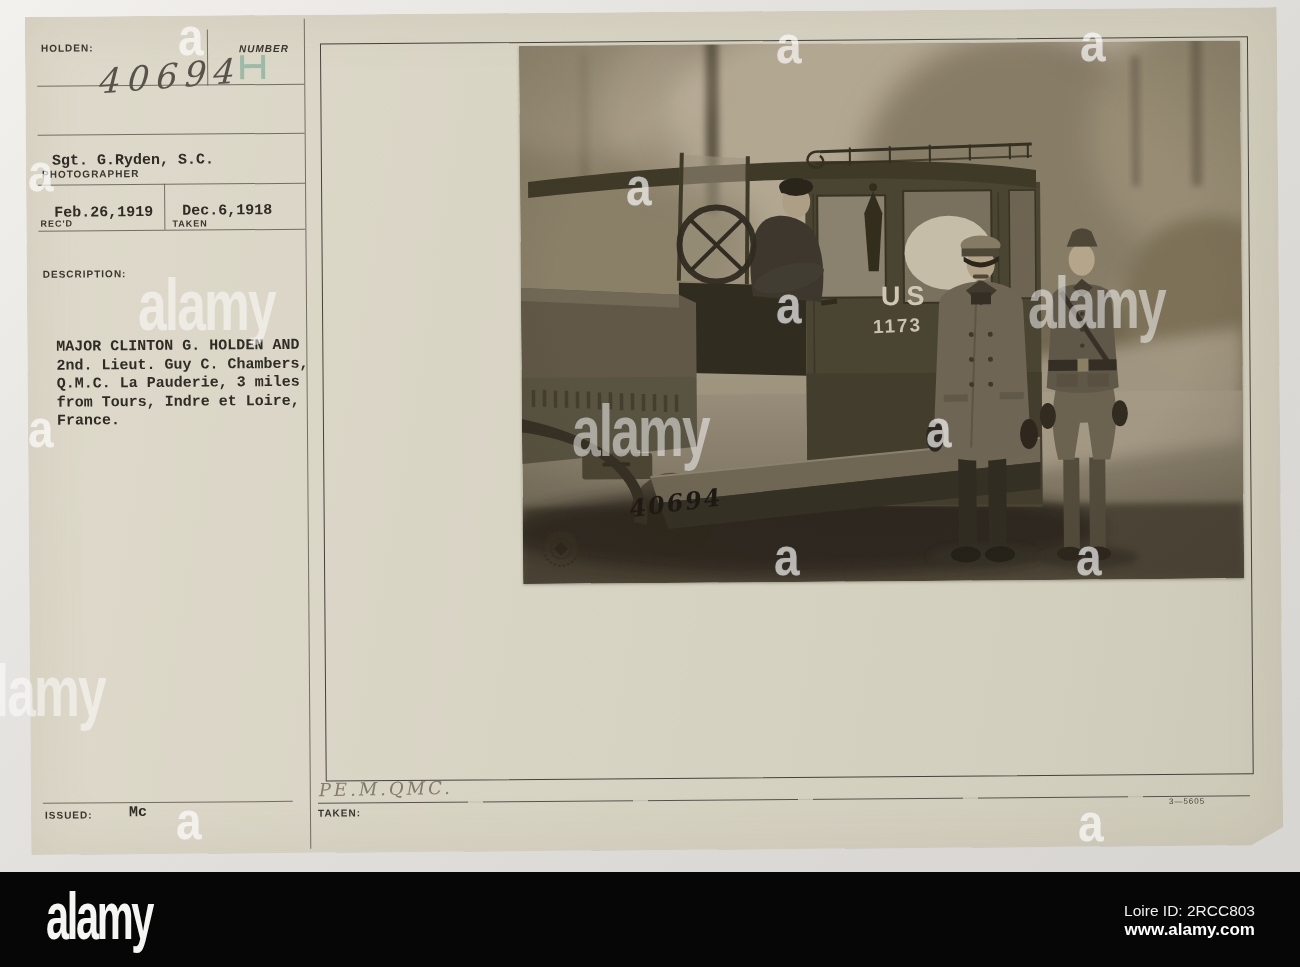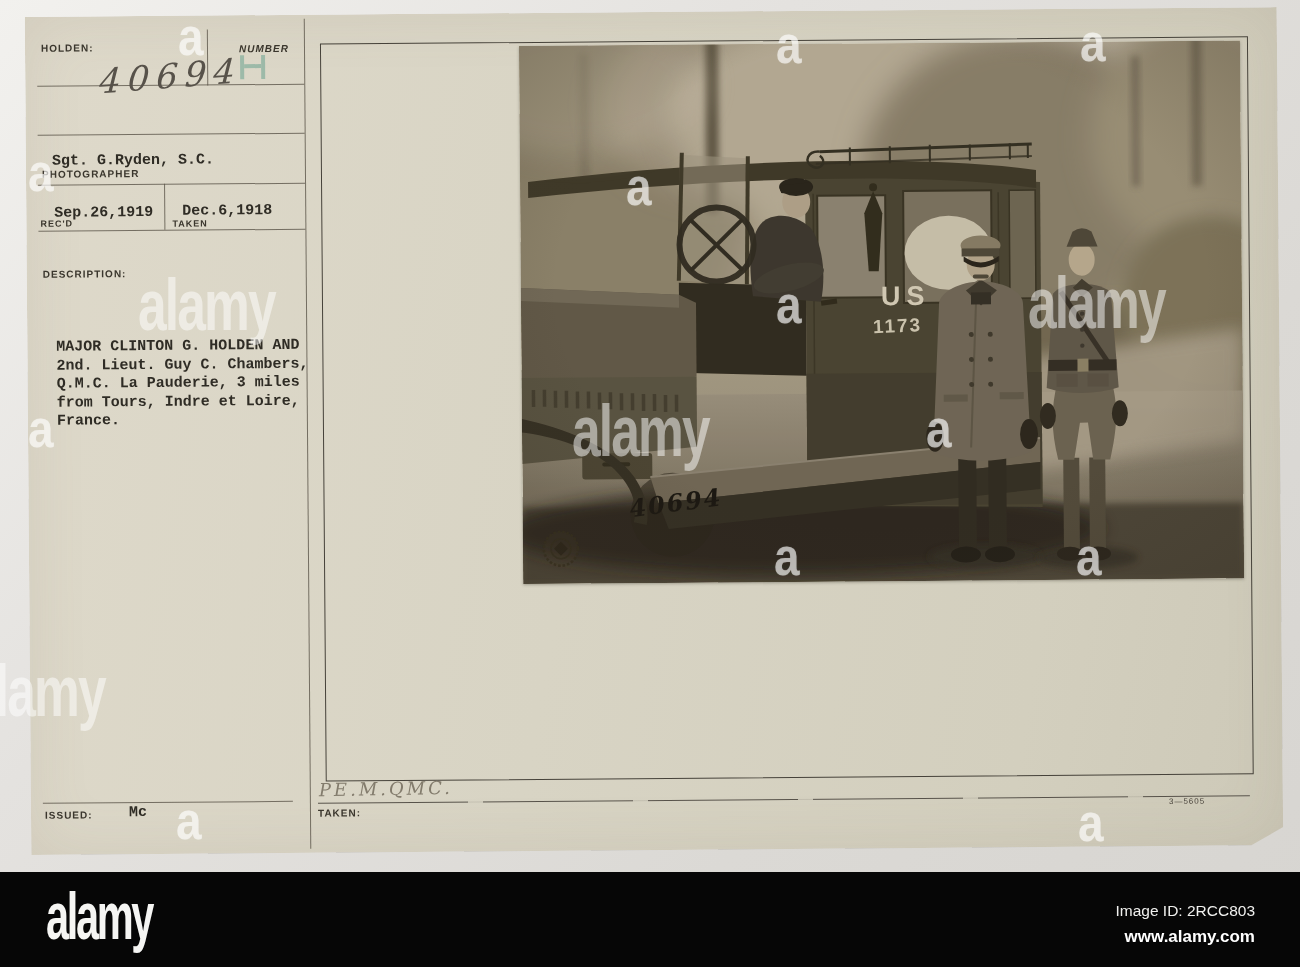--- a/index.html
+++ b/index.html
@@ -71,21 +71,21 @@
   }
   
   .bottom-bar{position:absolute;left:0;top:872px;width:1300px;height:95px;background:#060606;z-index:10;}
   .alamy-logo{
     position:absolute;left:46px;top:6px;
     font-family:"Liberation Sans",sans-serif;font-weight:bold;font-size:52px;color:#f5f5f3;
     letter-spacing:-3px;transform:scale(.8,1.28);transform-origin:left top;
   }
   .bar-right{position:absolute;right:45px;top:30px;text-align:right;color:#ffffff;}
   .image-id{font-size:15.5px;font-weight:400;color:#f0f0ee;}
-  .bar-url{font-size:17px;font-weight:bold;margin-top:7px;color:#ffffff;}
+  .bar-url{font-size:17px;font-weight:bold;color:#ffffff;}
 </style>
 </head>
 <body>
 
 <div class="scene">
 
   <div class="card">
 
     <div class="rule v" style="left:279px;top:4px;height:830px;"></div>
     <div class="rule v" style="left:182px;top:14px;height:56px;"></div>
@@ -98,21 +98,21 @@
     <div class="notes-line"></div>
 
     <div class="lbl" style="left:16px;top:26px;">HOLDEN:</div>
     <div class="lbl" style="left:214px;top:28px;font-style:italic;">NUMBER</div>
     <div class="num-stamp"></div>
     <div class="hand-subject">40694</div>
 
     <div class="typed" style="left:26px;top:136px;">Sgt. G.Ryden, S.C.</div>
     <div class="lbl" style="left:16px;top:152px;">PHOTOGRAPHER</div>
 
-    <div class="typed" style="left:28px;top:188px;">Sep.26,1919</div>
+    <div class="typed" style="left:28px;top:188px;">Feb.26,1919</div>
     <div class="lbl" style="left:14px;top:202px;font-size:9px;">REC'D</div>
     <div class="typed" style="left:156px;top:187px;">Dec.6,1918</div>
     <div class="lbl" style="left:146px;top:203px;font-size:9px;">TAKEN</div>
 
     <div class="lbl" style="left:16px;top:252px;">DESCRIPTION:</div>
     <div class="desc-block">
       <div class="desc-line">MAJOR CLINTON G. HOLDEN AND</div>
       <div class="desc-line">2nd. Lieut. Guy C. Chambers,</div>
       <div class="desc-line">Q.M.C. La Pauderie, 3 miles</div>
       <div class="desc-line">from Tours, Indre et Loire,</div>
@@ -334,18 +334,18 @@
     <span class="wm-a" style="left:1078px;top:796px;">a</span>
     <span class="wm-word" style="left:138px;top:262px;">alamy</span>
     <span class="wm-word" style="left:1028px;top:260px;">alamy</span>
     <span class="wm-word" style="left:572px;top:388px;">alamy</span>
     <span class="wm-word" style="left:-32px;top:648px;">alamy</span>
   </div>
 
   <div class="bottom-bar">
     <div class="alamy-logo">alamy</div>
     <div class="bar-right">
-      <div class="image-id">Image ID: 2RCC803</div>
+      <div class="image-id">Loire ID: 2RCC803</div>
       <div class="bar-url">www.alamy.com</div>
     </div>
   </div>
 
 </div>
 
 </body></html>

